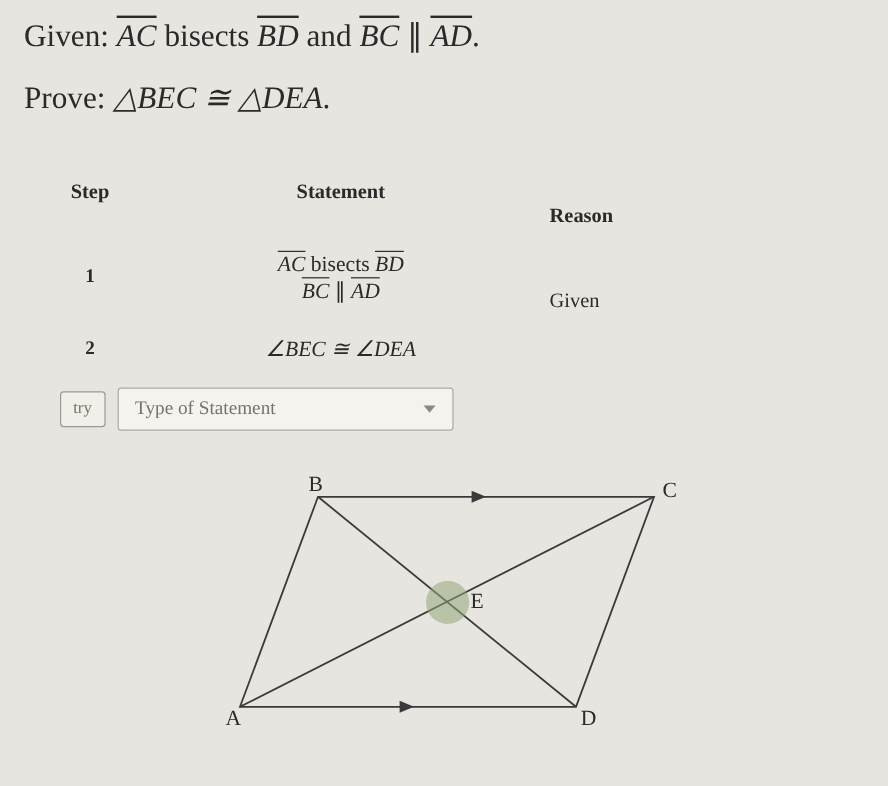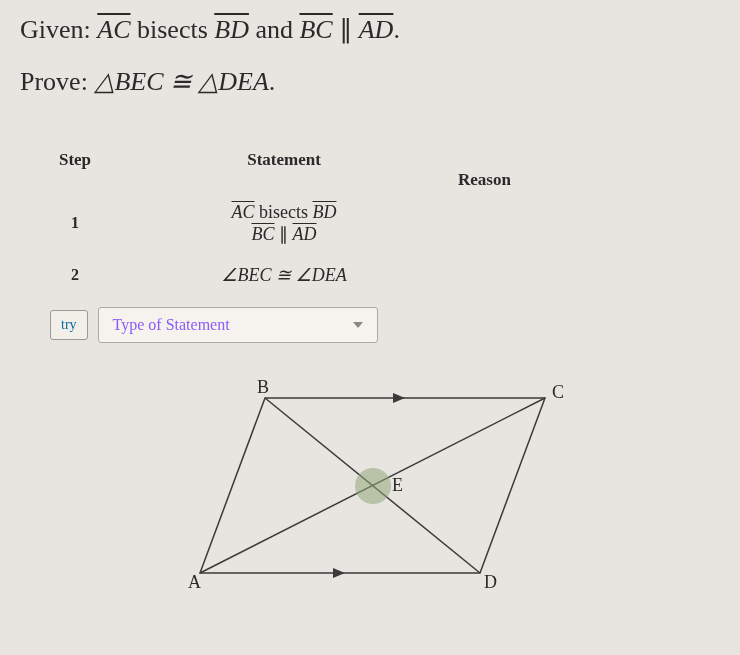--- a/index.html
+++ b/index.html
@@ -47,34 +47,34 @@
       align-items: center;
       margin-top: 8px;
       padding-left: 20px;
     }
     .try-btn {
       border: 1px solid #999;
       background: #f2efe9;
       padding: 6px 10px;
       border-radius: 3px;
       font-size: 14px;
-      color: #0369a1;
+      color: #737373;
       margin-right: 10px;
       cursor: pointer;
     }
     .type-select {
       border: 1px solid #aaa;
       background: #f6f3ee;
       padding: 8px 14px;
       border-radius: 3px;
       width: 280px;
       display: flex;
       justify-content: space-between;
       align-items: center;
-      color: #8b5cf6;
+      color: #737373;
       font-size: 16px;
       cursor: pointer;
     }
     .caret {
       width: 0; height: 0;
       border-left: 5px solid transparent;
       border-right: 5px solid transparent;
       border-top: 6px solid #888;
     }
     .diagram {
@@ -111,20 +111,21 @@
   <div class="proof-row">
     <div class="col-step">1</div>
     <div class="col-statement">
       <div>
         <span class="overline">AC</span><span> bisects </span><span class="overline math-italic">BD</span>
       </div>
       <div>
         <span class="overline math-italic">BC</span><span> ∥ </span><span class="overline math-italic">AD</span>
       </div>
     </div>
+    <div class="col-reason">Given</div>
   </div>
 
   <div class="proof-row">
     <div class="col-step">2</div>
     <div class="col-statement math-italic congruent">∠BEC ≅ ∠DEA</div>
   </div>
 
   <div class="try-row">
     <div class="try-btn">
       <span>try</span>

